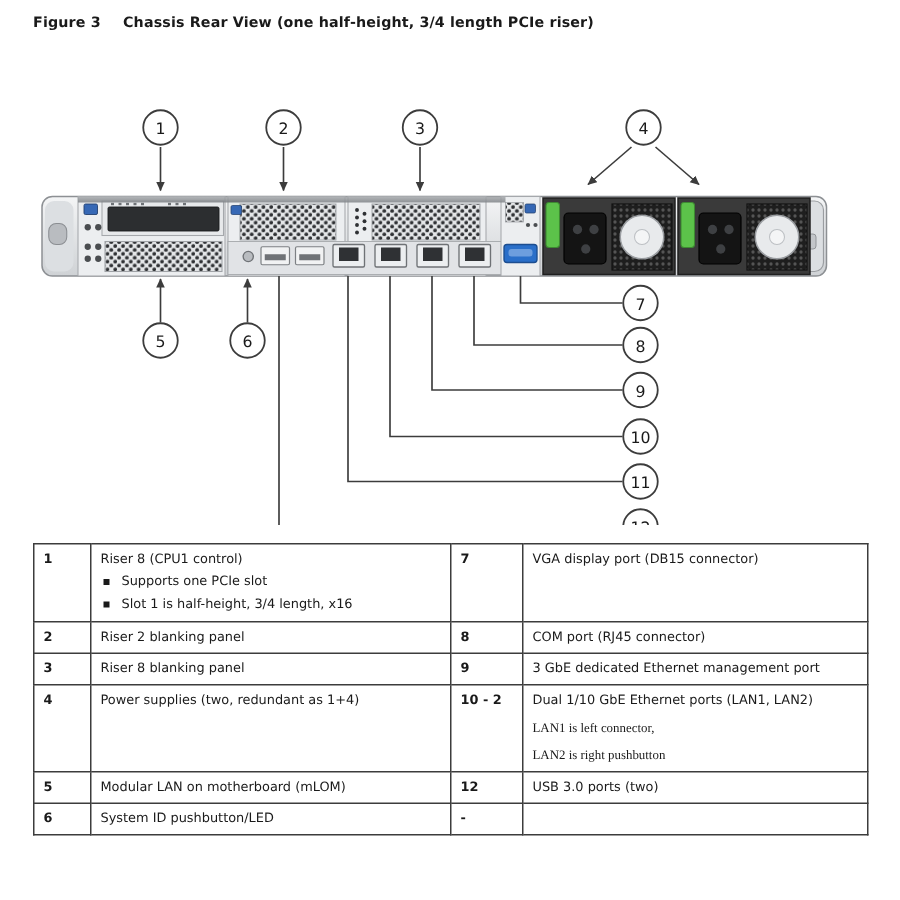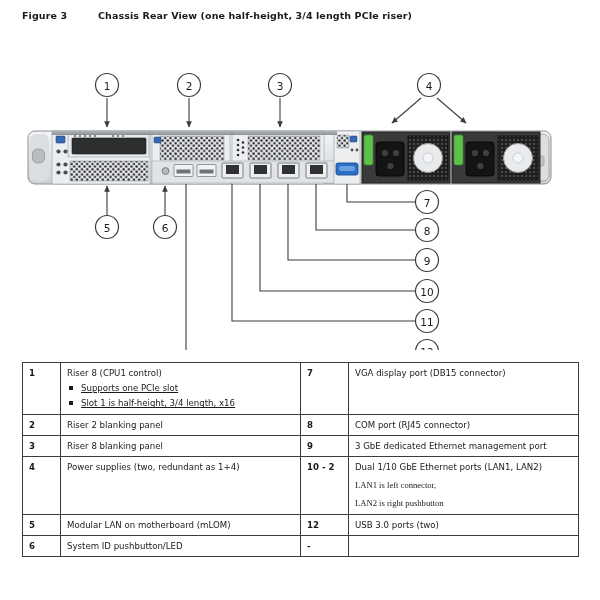--- a/index.html
+++ b/index.html
@@ -12,21 +12,21 @@
     overflow:hidden;
   }
   .page{position:absolute;inset:0;}
 
   
   .caption{
     position:absolute;left:22px;top:10px;
     font-size:9.5px;font-weight:bold;letter-spacing:0.1px;
     white-space:nowrap;
   }
-  .caption .fignum{display:inline-block;width:76px;}
+  .caption .fignum{display:inline-block;width:60px;}
 
   
   .figure{position:absolute;left:0;top:30px;width:600px;height:320px;}
   .figure svg{display:block;}
 
   
   .tbl-wrap{position:absolute;left:22px;top:362px;width:556px;}
   table.legend{
     border-collapse:collapse;
     width:556px;
@@ -35,21 +35,21 @@
   }
   table.legend td{
     border:1px solid #3c3c3c;
     padding:4px 5px 4px 6px;
     vertical-align:top;
     line-height:1.42;
   }
   td.num{font-weight:bold;text-align:left;white-space:nowrap;}
   col.c1{width:38px;} col.c2{width:240px;}
   col.c3{width:48px;} col.c4{width:230px;}
-  ul.bullets{margin:3px 0 0 0;padding:0;list-style:none;text-decoration:underline;}
+  ul.bullets{margin:3px 0 0 0;padding:0;list-style:none;}
   ul.bullets li{
     position:relative;padding-left:14px;margin-top:3px;
   }
   ul.bullets li::before{
     content:"";position:absolute;left:2px;top:4px;
     width:4px;height:4px;background:#1a1a1a;
   }
   .p2{margin-top:6px;font-family:Liberation Serif, serif;}
   .nowrapline{white-space:nowrap;}
 </style>

